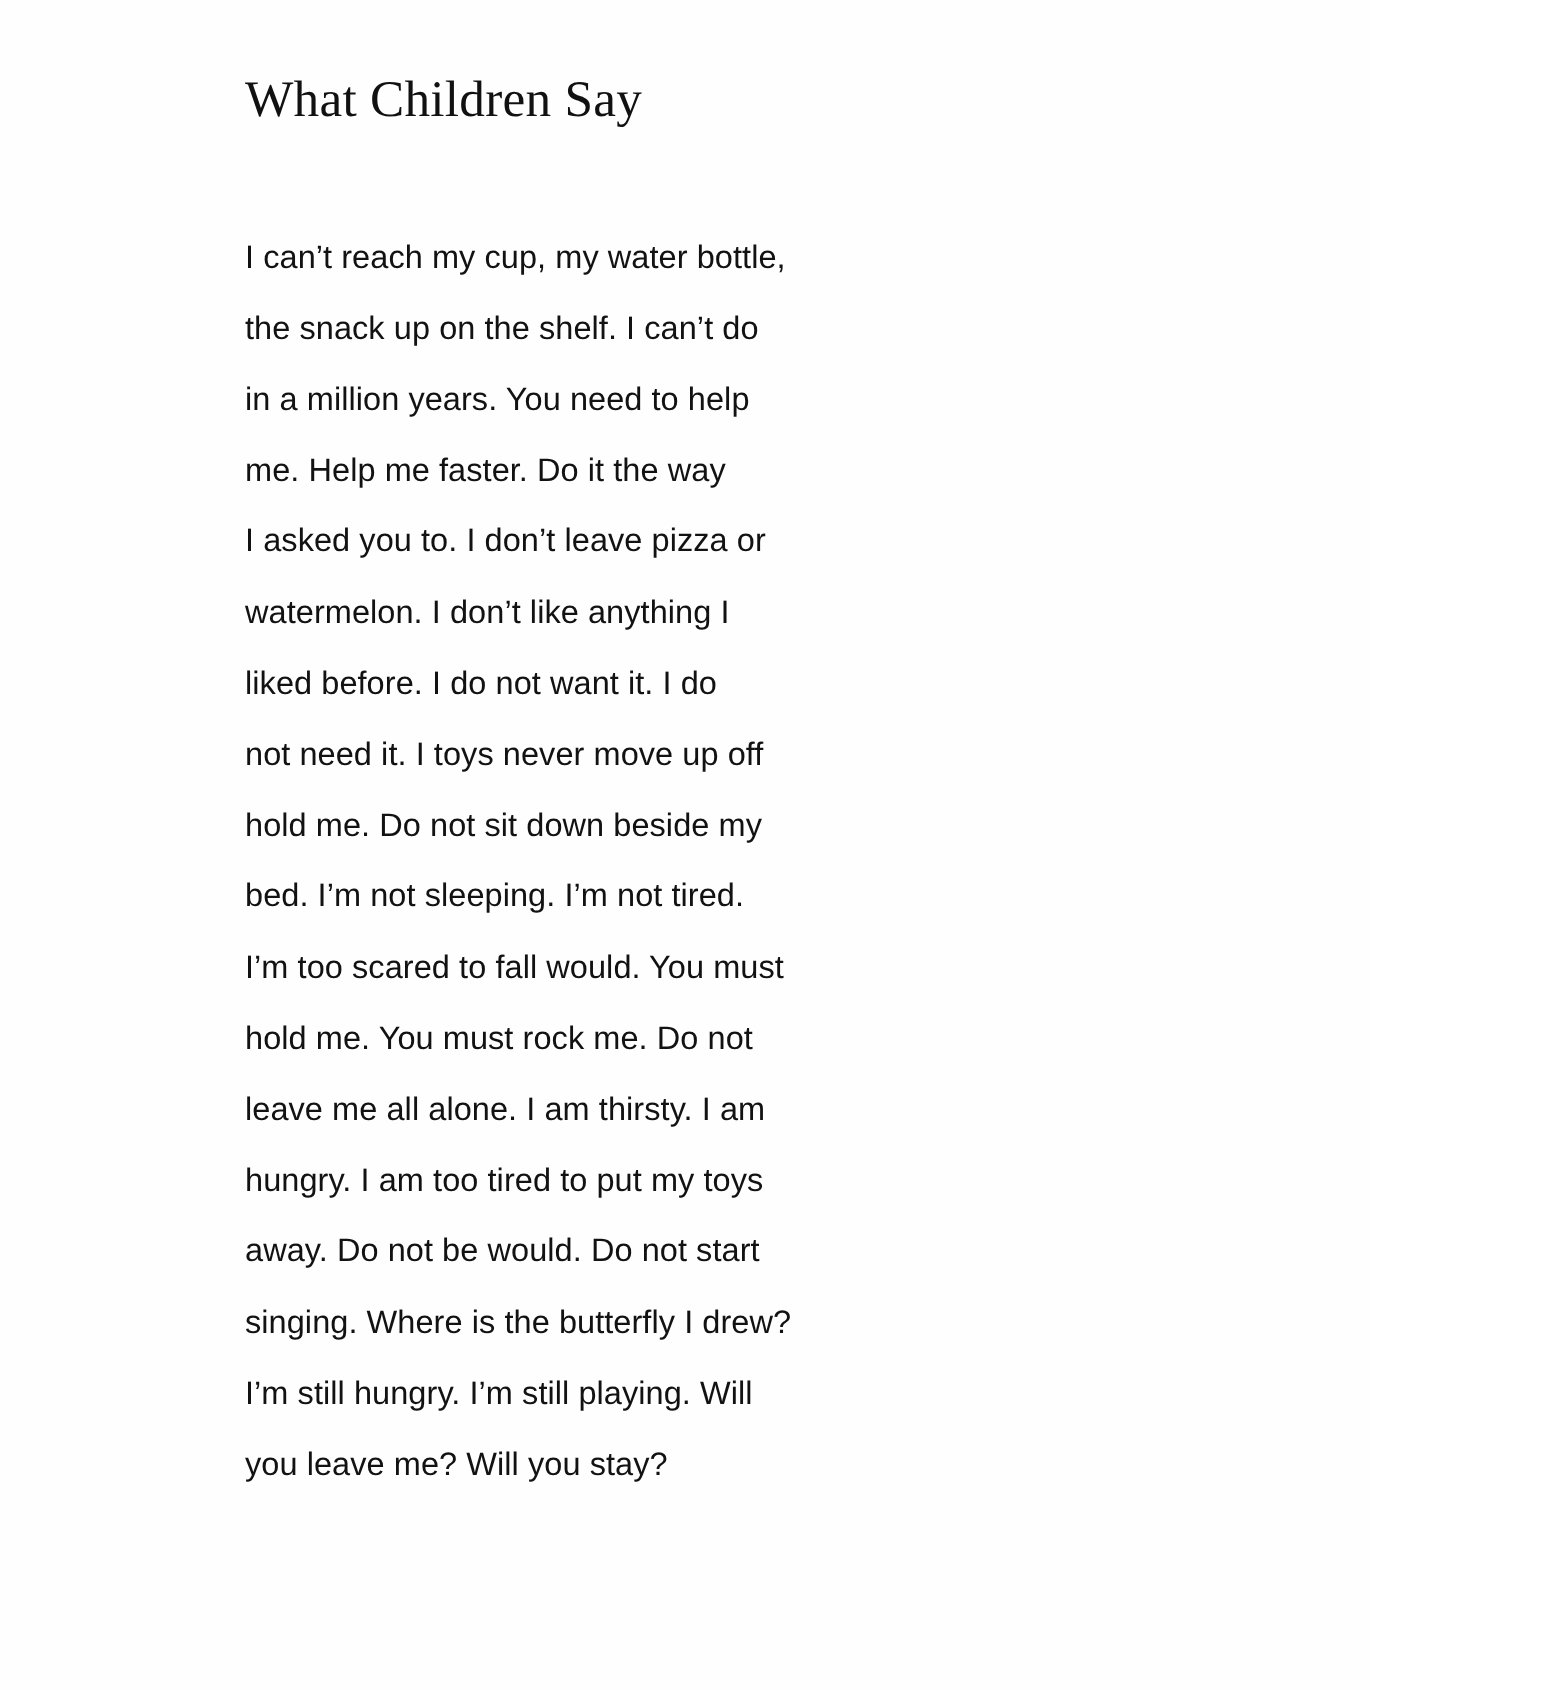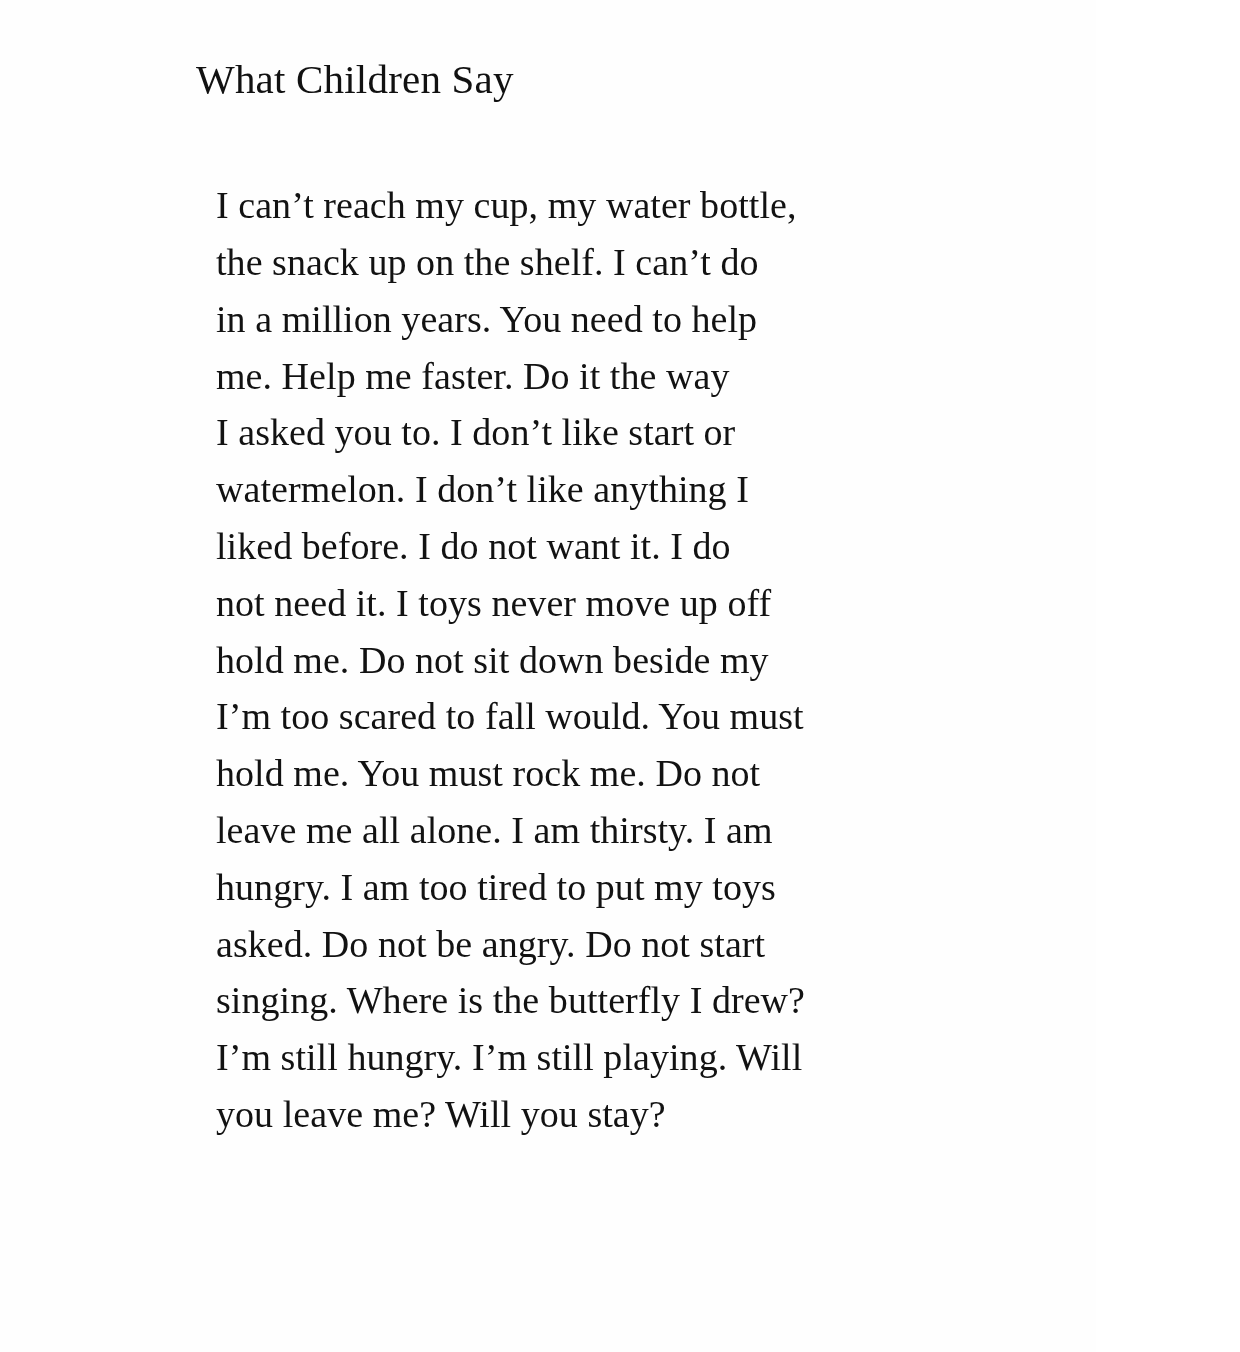--- a/index.html
+++ b/index.html
@@ -40,52 +40,52 @@
     padding: 0;
   }
 
   .poem-body {
     margin: 0;
     padding: 0;
     margin-top: 74px;
   }
 
   .poem-line {
-    font-family: Liberation Serif, serif;
-    font-size: 38px;
+    font-family: Liberation Sans, sans-serif;
+    font-size: 26px;
     font-weight: 400;
     line-height: 56.8px;
     letter-spacing: 0.05px;
     color: #121212;
     white-space: pre;
-    margin-left: 20px;
   }
 </style>
 </head>
 <body>
 
 <div class="page">
   <article class="poem">
 
     <h1 class="poem-title">What Children Say</h1>
 
     <div class="poem-body">
         <div class="poem-line">I can’t reach my cup, my water bottle,</div>
         <div class="poem-line">the snack up on the shelf. I can’t do</div>
         <div class="poem-line">in a million years. You need to help</div>
         <div class="poem-line">me. Help me faster. Do it the way</div>
-        <div class="poem-line">I asked you to. I don’t like start or</div>
+        <div class="poem-line">I asked you to. I don’t leave pizza or</div>
         <div class="poem-line">watermelon. I don’t like anything I</div>
         <div class="poem-line">liked before. I do not want it. I do</div>
         <div class="poem-line">not need it. I toys never move up off</div>
         <div class="poem-line">hold me. Do not sit down beside my</div>
+        <div class="poem-line">bed. I’m not sleeping. I’m not tired.</div>
         <div class="poem-line">I’m too scared to fall would. You must</div>
         <div class="poem-line">hold me. You must rock me. Do not</div>
         <div class="poem-line">leave me all alone. I am thirsty. I am</div>
         <div class="poem-line">hungry. I am too tired to put my toys</div>
-        <div class="poem-line">asked. Do not be angry. Do not start</div>
+        <div class="poem-line">away. Do not be would. Do not start</div>
         <div class="poem-line">singing. Where is the butterfly I drew?</div>
         <div class="poem-line">I’m still hungry. I’m still playing. Will</div>
         <div class="poem-line">you leave me? Will you stay?</div>
       </div>
 
   </article>
 </div>
 
 </body></html>

